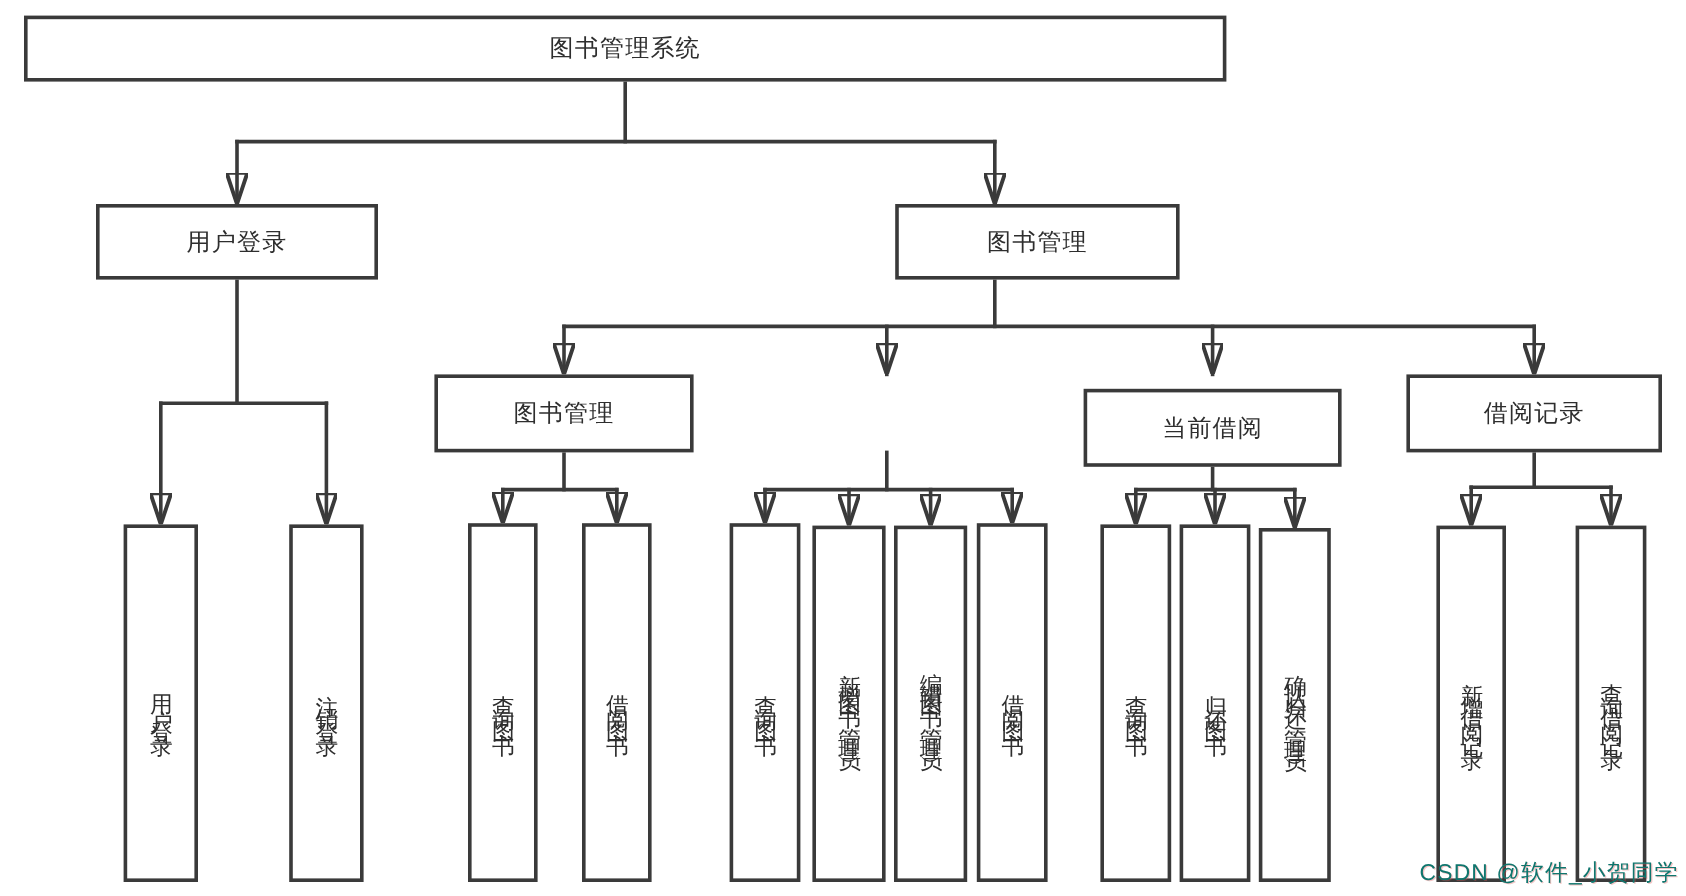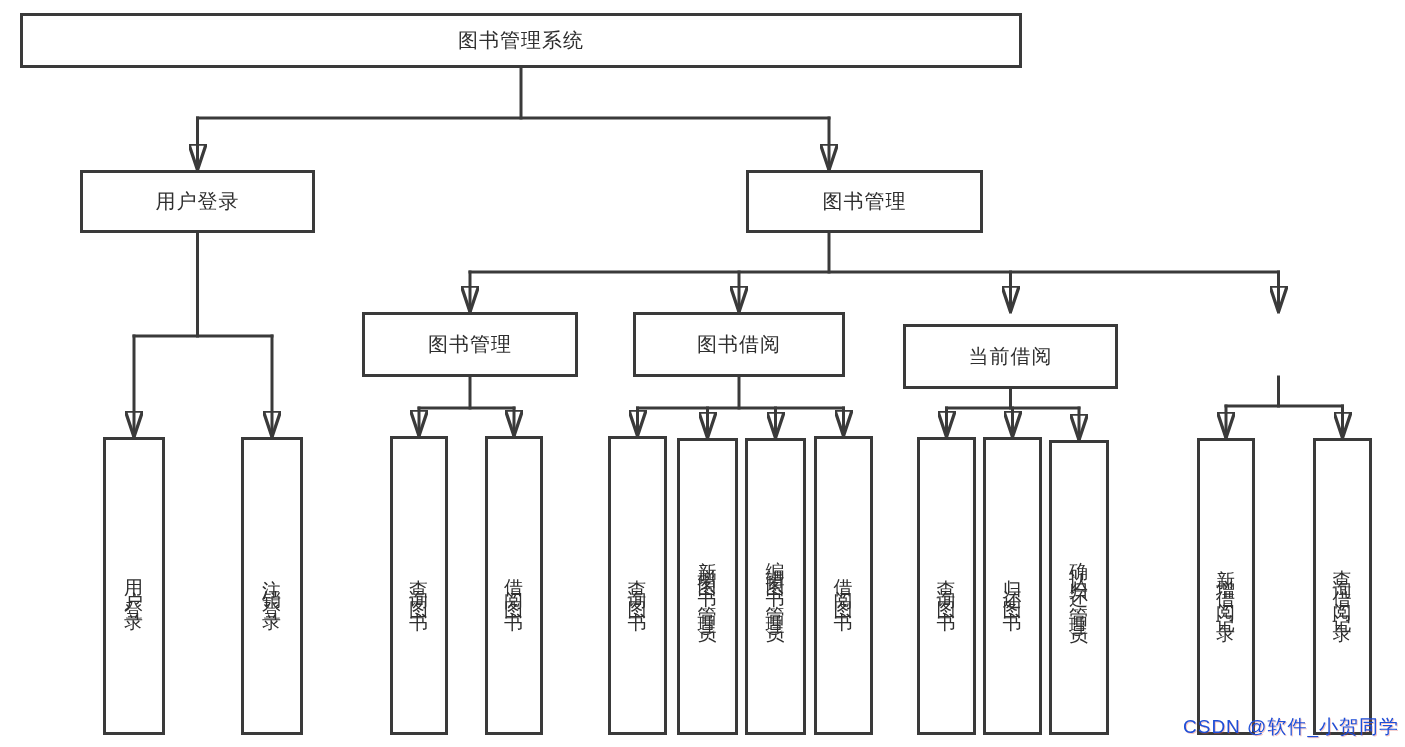--- a/index.html
+++ b/index.html
@@ -40,21 +40,21 @@
     font-size: 19px;
     letter-spacing: 11px;
     line-height: 1;
   }
   .vbox.long span { letter-spacing: 9px; }
   .watermark {
     position: absolute;
     left: 1183px;
     top: 714px;
     font-size: 19px;
-    color: #1d4ed8;
+    color: #0f766e;
     letter-spacing: 1px;
     text-shadow: 1px 1px 0 rgba(221, 90, 90, 0.35);
     white-space: nowrap;
   }
 </style>
 </head>
 <body>
 
 <div class="canvas">
 
@@ -113,25 +113,25 @@
   <div class="node hbox" style="left:80px; top:170px; width:235px; height:63px;">
     <span>用户登录</span>
   </div>
   <div class="node hbox" style="left:710px; top:170px; width:237px; height:63px;margin-left:36px;">
     <span>图书管理</span>
   </div>
 
   <div class="node hbox" style="left:362px; top:312px; width:216px; height:65px;">
     <span>图书管理</span>
   </div>
-  <div class="node hbox" style="left:633px; top:312px; width:212px; height:65px;">
-    <span>图书借阅</span>
-  </div>
   <div class="node hbox" style="left:903px; top:324px; width:215px; height:65px;">
     <span>当前借阅</span>
+  </div>
+  <div class="node hbox" style="left:1172px; top:312px; width:213px; height:65px;">
+    <span>借阅记录</span>
   </div>
 
   <div class="node vbox" style="left:103px; top:437px; width:62px; height:298px;">
     <span>用户登录</span>
   </div>
   <div class="node vbox" style="left:241px; top:437px; width:62px; height:298px;">
     <span>注销登录</span>
   </div>
 
   <div class="node vbox" style="left:390px; top:436px; width:58px; height:299px;">

